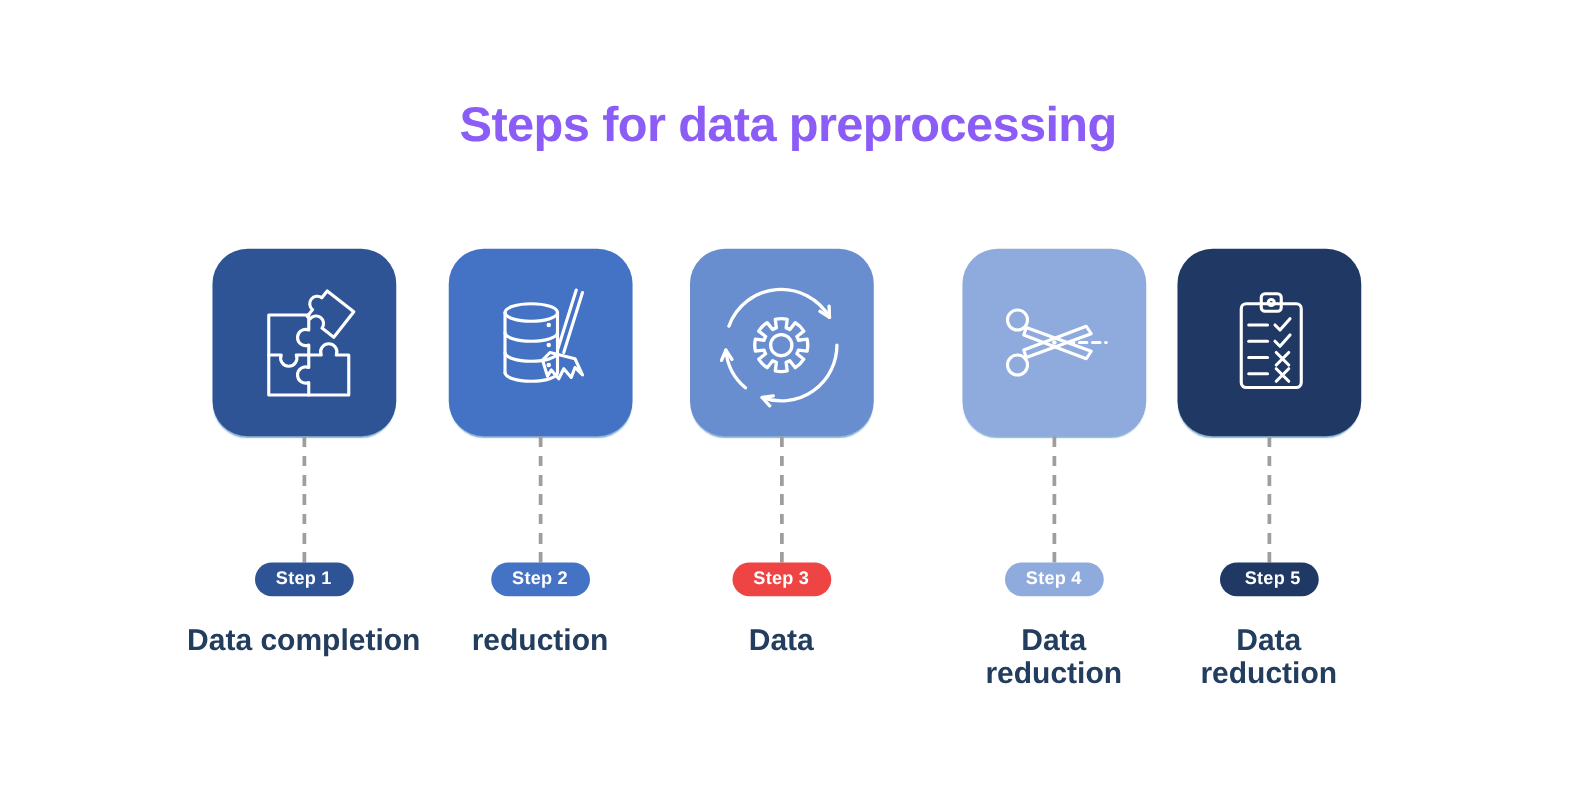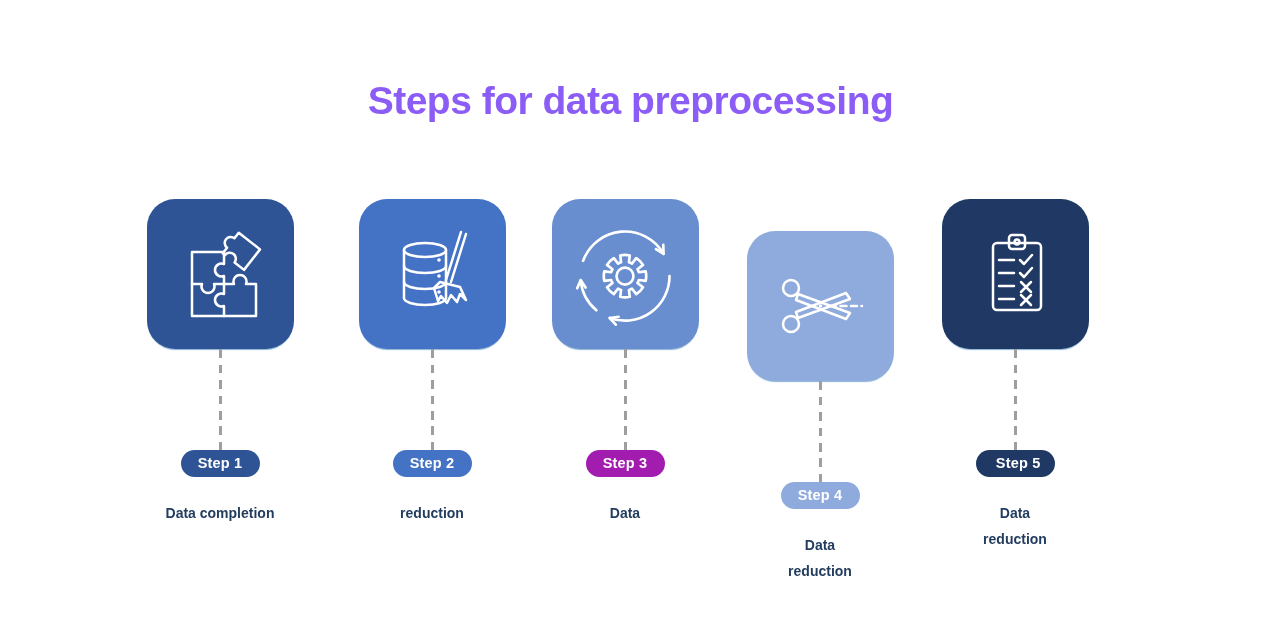--- a/index.html
+++ b/index.html
@@ -15,24 +15,24 @@
     top: 79px; left: 0; right: 0;
     margin: 0;
     text-align: center;
     font-size: 39px;
     font-weight: 700;
     letter-spacing: -0.5px;
     color: #8b5cf6;
   }
   .steps-row { position: absolute; top: 199px; left: 0; width: 100%; height: 400px; }
   .step-col { position: absolute; top: 0; width: 190px; text-align: center; }
-  .col-1 { left: 125px; }
+  .col-1 { left: 148px; }
   .col-2 { left: 337px; }
   .col-3 { left: 530px; }
-  .col-4 { left: 725px; margin-top: 32px; }
+  .col-4 { left: 748px; }
   .col-5 { left: 920px; }
   .card {
     width: 147px; height: 150px;
     margin: 0 auto;
     border-radius: 28px;
     display: flex; align-items: center; justify-content: center;
     box-shadow: 0 2px 1px -1px rgba(46,117,182,0.55);
   }
   .card svg {
     display: block;
@@ -54,21 +54,21 @@
     box-sizing: border-box;
     padding: 5px 14px 6px;
     border-radius: 15px;
     color: #ffffff;
     font-size: 14.5px;
     font-weight: 700;
     letter-spacing: 0.2px;
   }
   .step-label {
     margin-top: 23px;
-    font-size: 14px;
+    font-size: 24px;
     font-weight: 700;
     line-height: 26px;
     color: #233D5F;
   }
   .step-label span { display: block; }
   .step-label span:empty { display: none; }
 </style>
 </head>
 <body>
 
@@ -132,21 +132,21 @@
           <circle cx="50" cy="52" r="8"></circle>
           <path d="M10.5,37.6 A42 42 0 0 1 86.4,31"></path>
           <path d="M79.2,26.5 L86.4,31 L86.1,22.5"></path>
           <path d="M92,52 A42 42 0 0 1 35.6,91.5"></path>
           <path d="M44.0,90.3 L35.6,91.5 L41.3,97.8"></path>
           <path d="M23,84.2 A42 42 0 0 1 8.2,55.7"></path>
           <path d="M12.8,62.8 L8.2,55.7 L4.9,63.5"></path>
         </svg>
       </div>
       <div class="connector"></div>
-      <div class="badge" style="background-color: #a21caf;">
+      <div class="badge" style="background-color: #ef4444;">
         <span>Step 3</span>
       </div>
       <div class="step-label">
         <span>Data</span>
       </div>
     </div>
 
     <div class="step-col col-4">
       <div class="card" style="background-color: rgb(143, 170, 220);">
         <svg width="100" height="100" viewBox="0 0 100 100">

